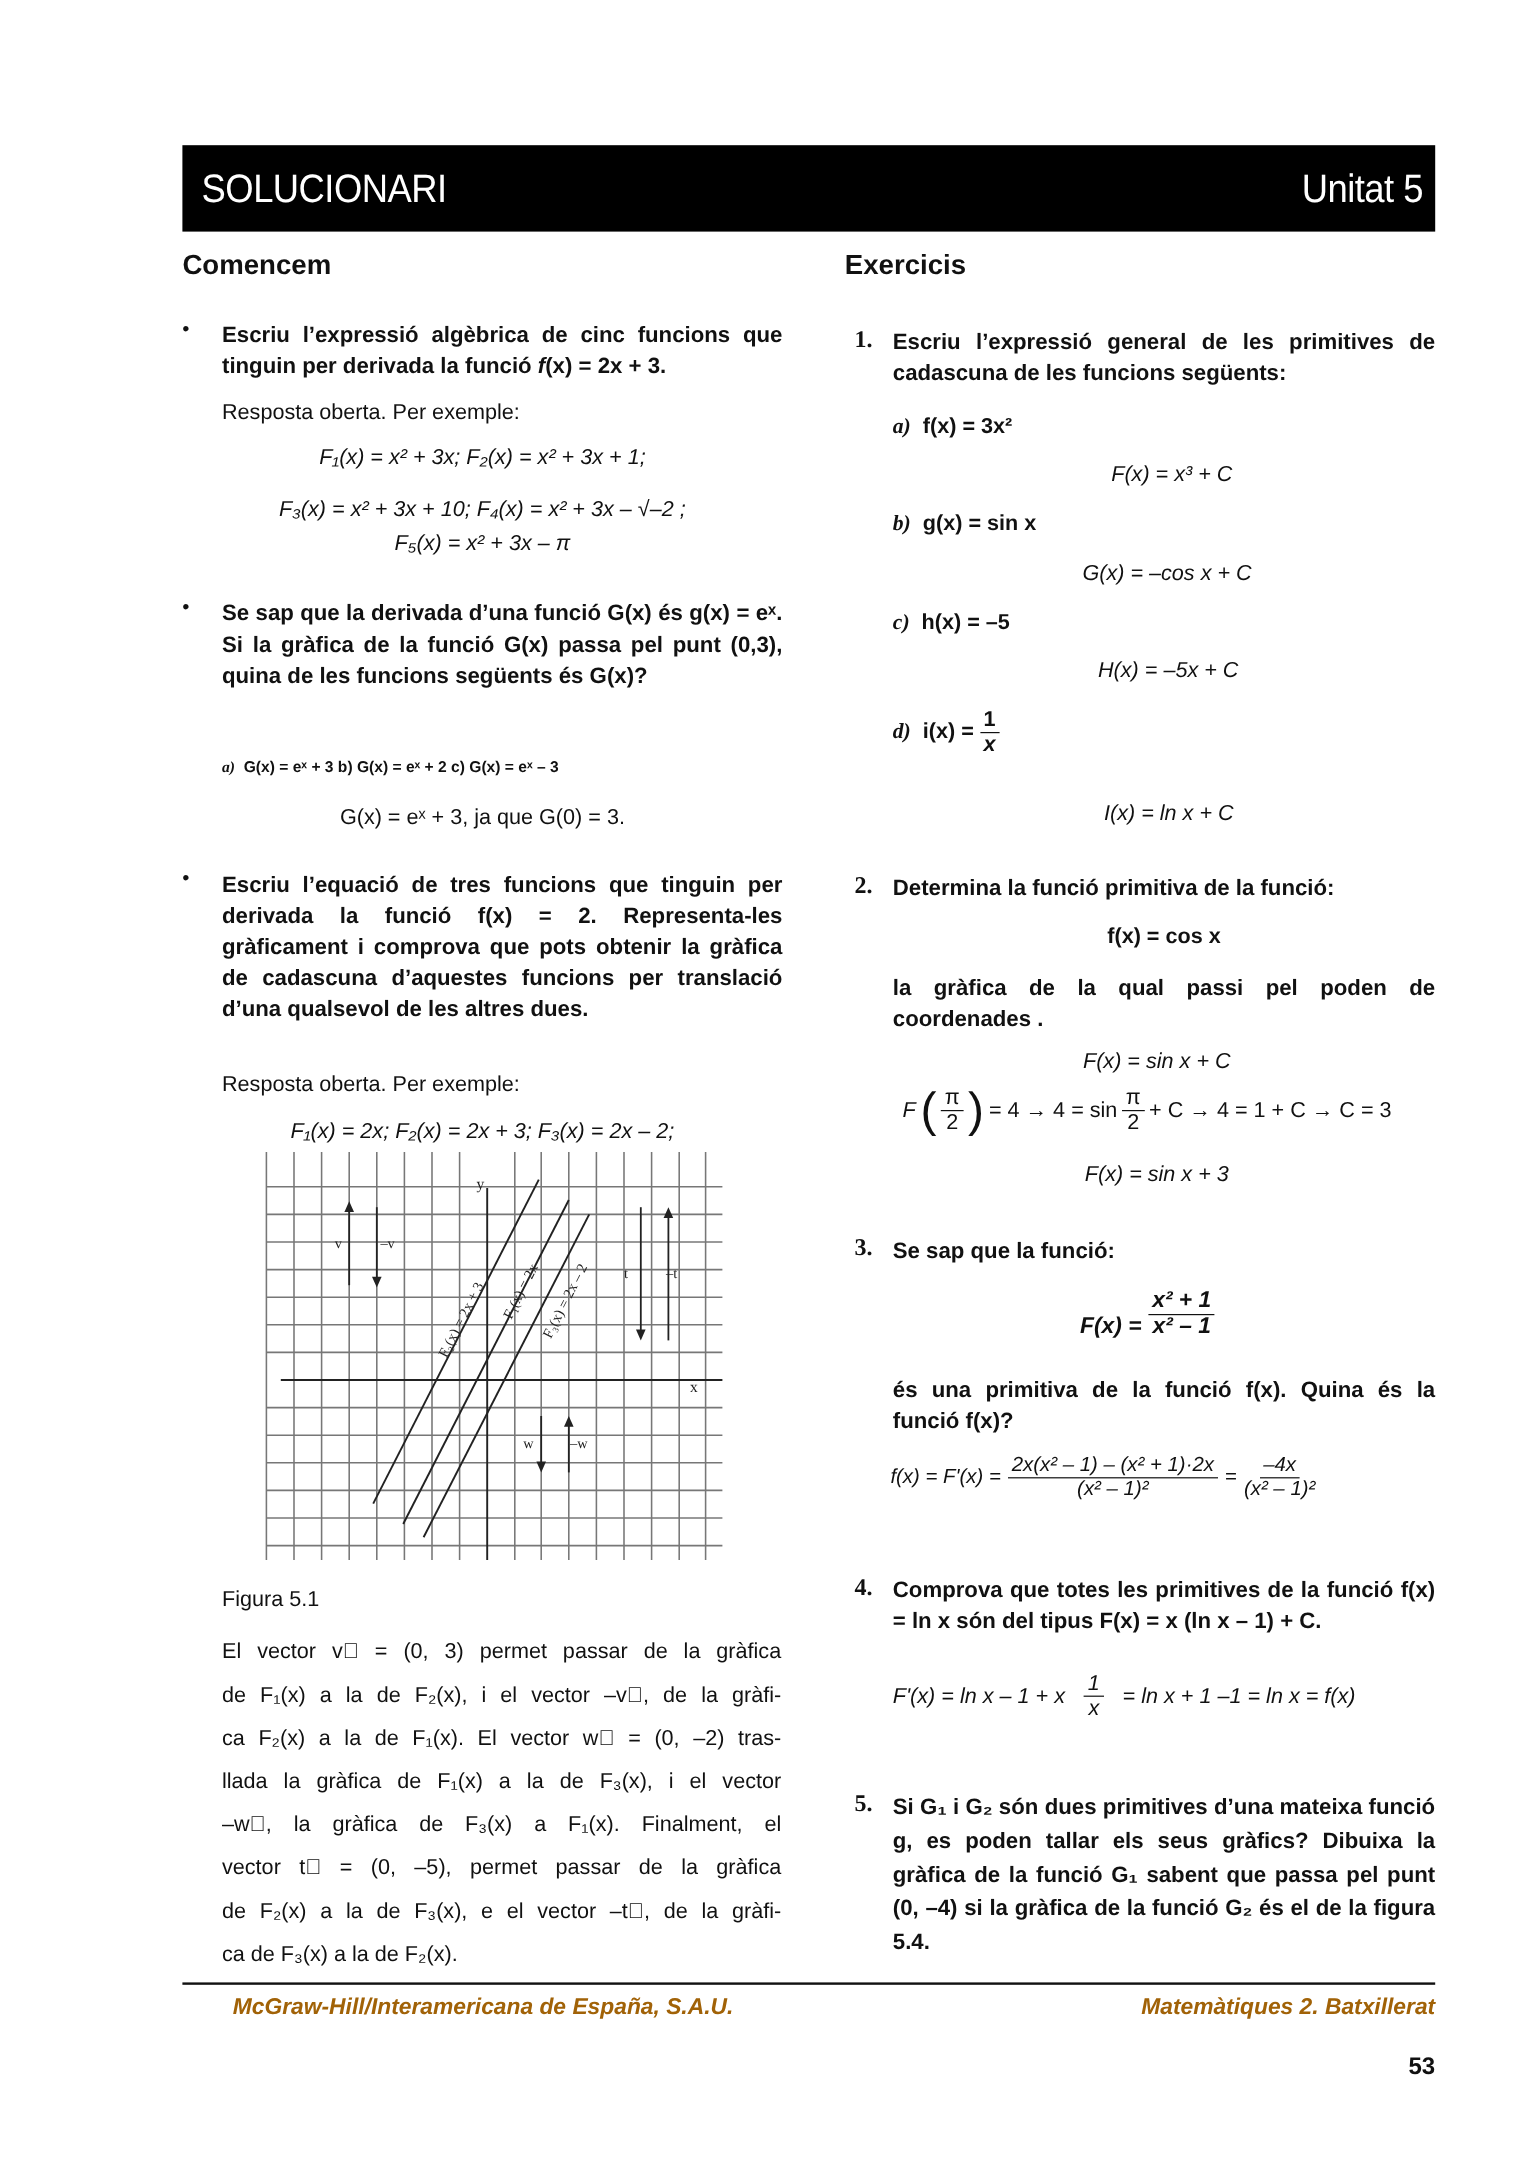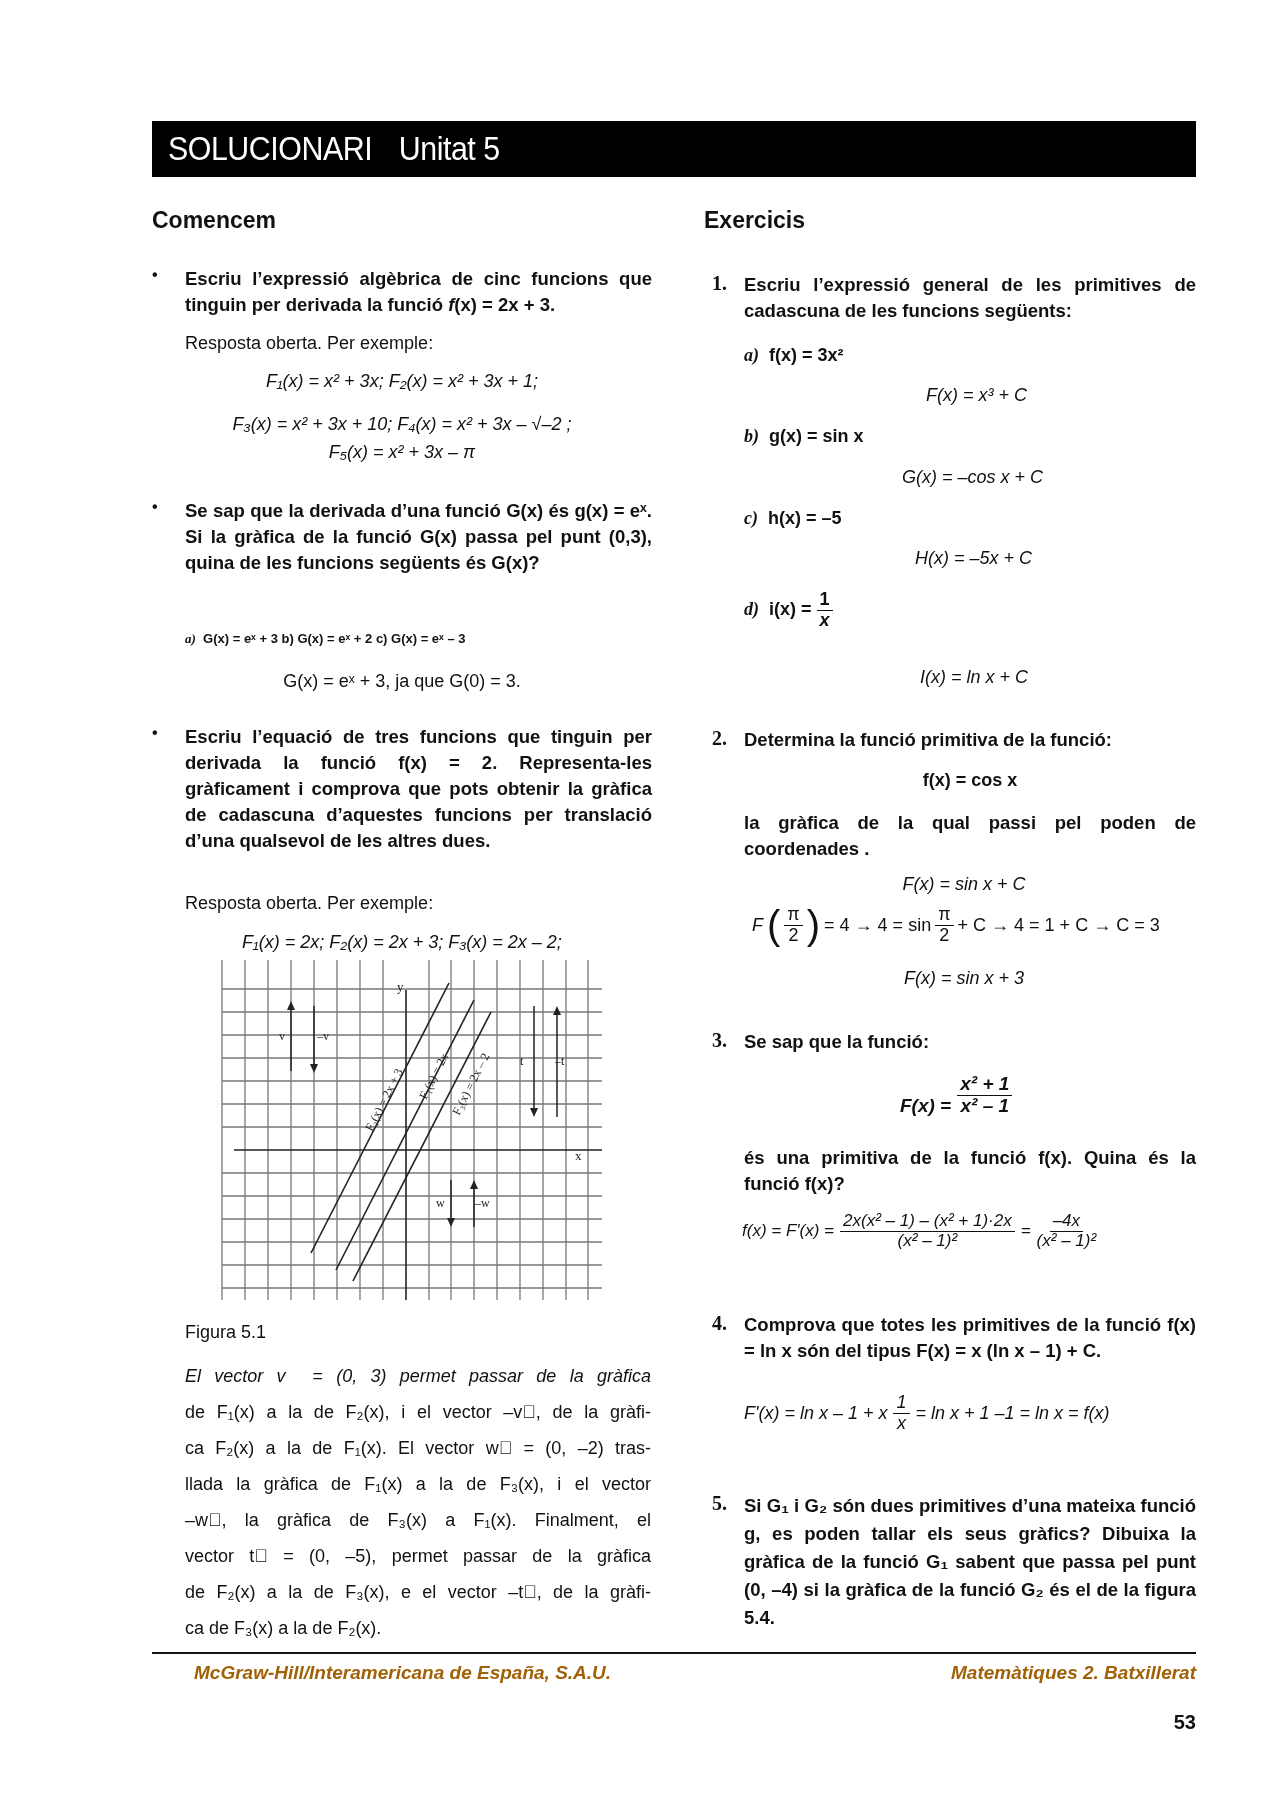--- a/index.html
+++ b/index.html
@@ -1,17 +1,17 @@
 <!DOCTYPE html>
 <html><head>
 <meta charset="utf-8">
 <style>
   html, body { margin: 0; padding: 0; background: #ffffff; }
   body { width: 1280px; height: 1811px; position: relative; font-family: "Liberation Sans", sans-serif; color: #111; }
-  .header-bar { position: absolute; left: 152px; top: 121px; width: 1044px; height: 56px; background: #000; color: #fff; display: flex; align-items: center; box-sizing: border-box; padding: 0 10px 0 16px; }
+  .header-bar { position: absolute; left: 152px; top: 121px; width: 1044px; height: 72px; background: #000; color: #fff; display: flex; align-items: center; justify-content: space-between; box-sizing: border-box; padding: 0 10px 0 16px; }
   .header-bar span { font-size: 33px; font-weight: normal; letter-spacing: -0.5px; font-family: "Liberation Sans", sans-serif; transform: scaleX(0.92); transform-origin: left center; }
   .header-bar .right { transform-origin: right center; }
   .section-title { position: absolute; font-size: 23px; font-weight: bold; }
   .bold { font-weight: bold; }
   .it { font-style: italic; }
   .bullet-row { position: absolute; left: 152px; width: 500px; }
   .bullet { position: absolute; left: 0; top: 0; font-weight: bold; }
   .btext { margin-left: 33px; font-weight: bold; text-align: justify; font-size: 18.5px; line-height: 26px; }
   .plain { position: absolute; font-size: 18px; }
   .center { text-align: center; }
@@ -131,21 +131,21 @@
     <text x="317" y="1040">–v⃗</text>
     <text x="520" y="1065">t⃗</text>
     <text x="555" y="1065">–t⃗</text>
     <text x="436" y="1207">w⃗</text>
     <text x="475" y="1207">–w⃗</text>
   </g>
 </svg>
 
 <div class="plain" style="left:185px; top:1322px;">Figura 5.1</div>
 <div style="position:absolute; left:185px; top:1358px; width:466px; font-size:18px; line-height:36px;">
-  <div style="text-align:justify; text-align-last:justify;font-style:italic;">El vector v⃗ = (0, 3) permet passar de la gràfica</div>
+  <div style="text-align:justify; text-align-last:justify;">El vector v⃗ = (0, 3) permet passar de la gràfica</div>
   <div style="text-align:justify; text-align-last:justify;">de F₁(x) a la de F₂(x), i el vector –v⃗, de la gràfi-</div>
   <div style="text-align:justify; text-align-last:justify;">ca F₂(x) a la de F₁(x). El vector w⃗ = (0, –2) tras-</div>
   <div style="text-align:justify; text-align-last:justify;">llada la gràfica de F₁(x) a la de F₃(x), i el vector</div>
   <div style="text-align:justify; text-align-last:justify;">–w⃗, la gràfica de F₃(x) a F₁(x). Finalment, el</div>
   <div style="text-align:justify; text-align-last:justify;">vector t⃗ = (0, –5), permet passar de la gràfica</div>
   <div style="text-align:justify; text-align-last:justify;">de F₂(x) a la de F₃(x), e el vector –t⃗, de la gràfi-</div>
   <div>ca de F₃(x) a la de F₂(x).</div>
 </div>
 
 <div class="section-title" style="left:704px; top:207px;">Exercicis</div>
@@ -208,21 +208,21 @@
     </span>
   <span>=</span>
   <span class="frac">
       <span class="n">–4x</span>
       <span>(x² – 1)²</span>
     </span>
 </div>
 
 <div class="num" style="left:712px; top:1312px;">4.</div>
 <div class="qtext" style="left:744px; top:1312px; width:452px;">Comprova que totes les primitives de la funció f(x) = ln x són del tipus F(x) = x (ln x – 1) + C.</div>
-<div class="plain it" style="left:744px; top:1393px; display:flex; align-items:center; gap:6px;">
+<div class="plain it" style="left:744px; top:1393px; display:flex; align-items:center; gap:16px;">
   <span>F'(x) = ln x – 1 + x</span>
   <span class="frac">
       <span class="n">1</span>
       <span>x</span>
     </span>
   <span>= ln x + 1 –1 = ln x = f(x)</span>
 </div>
 
 <div class="num" style="left:712px; top:1492px;">5.</div>
 <div class="qtext" style="left:744px; top:1492px; width:452px; line-height:28px;">Si G₁ i G₂ són dues primitives d’una mateixa funció g, es poden tallar els seus gràfics? Dibuixa la gràfica de la funció G₁ sabent que passa pel punt (0, –4) si la gràfica de la funció G₂ és el de la figura 5.4.</div>

